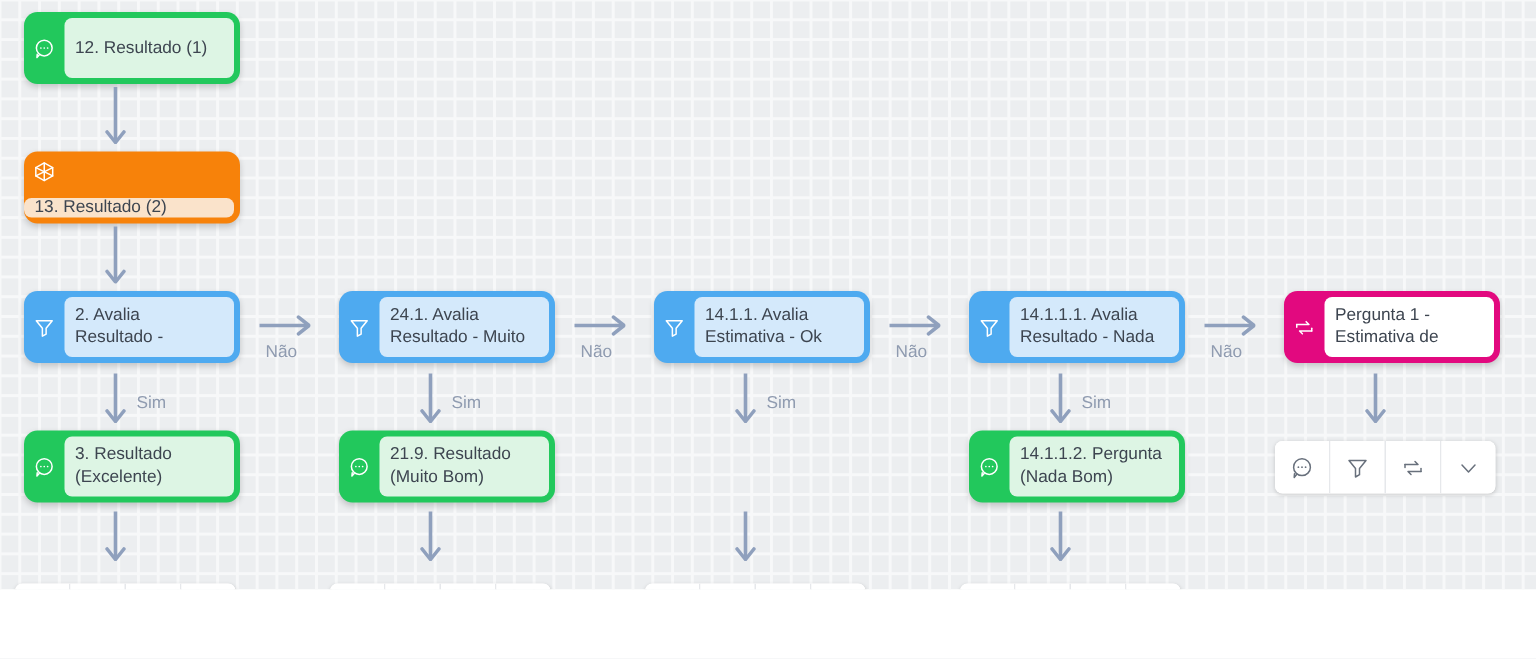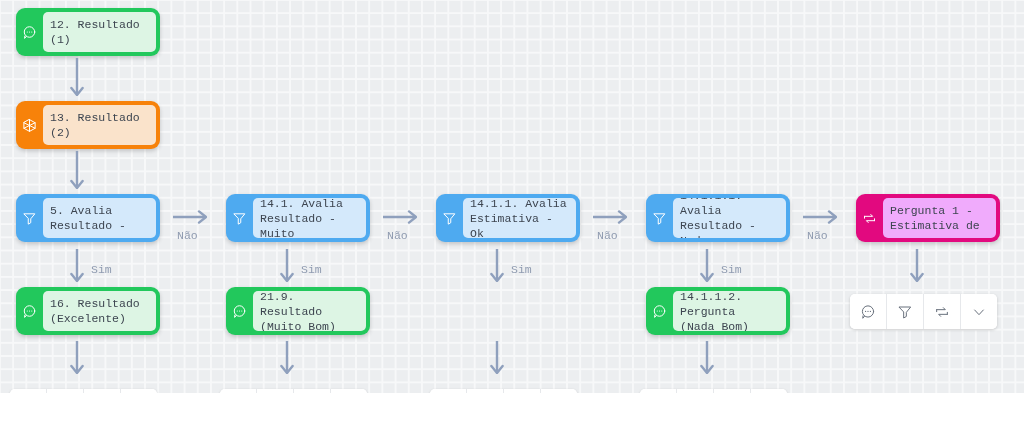--- a/index.html
+++ b/index.html
@@ -11,21 +11,21 @@
     position: relative;
     width: 1024px;
     height: 393px;
     overflow: hidden;
     background-color: #eceef0;
     background-image:
       linear-gradient(to right, #f7f8f9 2px, transparent 2px),
       linear-gradient(to bottom, #f7f8f9 2px, transparent 2px);
     background-size: 13.2px 13.2px;
     background-position: -1px -1px;
-    font-family: Liberation Mono, monospace;
+    font-family: Liberation Sans, sans-serif;
     -webkit-font-smoothing: antialiased;
   }
 
   
   .node {
     position: absolute;
     display: flex;
     align-items: stretch;
     border-radius: 9px;
     box-shadow: 0 2px 4px rgba(0,0,0,0.18);
@@ -58,21 +58,21 @@
   }
 
   
   .node.green  { background: #22c85c; }
   .node.green  .node-body { background: #ddf5e4; }
   .node.orange { background: #f7820a; }
   .node.orange .node-body { background: #fae3cb; }
   .node.blue   { background: #4eaaf0; }
   .node.blue   .node-body { background: #d4e9fb; }
   .node.pink   { background: #e2097f; }
-  .node.pink   .node-body { background: #f0abfc; }
+  .node.pink   .node-body { background: #ffffff; }
 
   .node.green  .node-icon svg { stroke: #ffffff; }
   .node.orange .node-icon svg { stroke: #ffffff; }
   .node.blue   .node-icon svg { stroke: #ffffff; }
   .node.pink   .node-icon svg { stroke: #ffffff; }
 
   
   .conn {
     position: absolute;
     pointer-events: none;
@@ -120,52 +120,52 @@
           <path d="M6.6 18.6 4.2 21.4l.3-3.6"></path>
           <circle cx="8.4" cy="11.2" r="0.9" fill="currentColor" stroke="none"></circle>
           <circle cx="12" cy="11.2" r="0.9" fill="currentColor" stroke="none"></circle>
           <circle cx="15.6" cy="11.2" r="0.9" fill="currentColor" stroke="none"></circle>
         </svg>
       </div>
       <div class="node-body">
         <div class="node-label">12. Resultado (1)</div>
       </div>
     </div>
-    <div class="node orange" style="left: 16px; top: 101px; width: 144px; height: 48px;">
+    <div class="node orange" style="left: 16px; top: 101px; width: 144px; height: 48px; flex-direction: column;">
       <div class="node-icon">
         <svg width="15" height="15" viewBox="0 0 24 24" fill="none" stroke-width="1.6" stroke-linecap="round" stroke-linejoin="round" stroke="#ffffff" style="color: rgb(255, 255, 255);">
           <path d="M12 2.6 21 7.6v8.8L12 21.4 3 16.4V7.6z"></path>
           <path d="M12 2.6v18.8"></path>
           <path d="M3 7.6l18 8.8"></path>
           <path d="M21 7.6 3 16.4"></path>
         </svg>
       </div>
       <div class="node-body">
         <div class="node-label">13. Resultado (2)</div>
       </div>
     </div>
     <div class="node blue" style="left: 16px; top: 194px; width: 144px; height: 48px;">
       <div class="node-icon">
         <svg width="15" height="15" viewBox="0 0 24 24" fill="none" stroke-width="1.6" stroke-linecap="round" stroke-linejoin="round" stroke="#ffffff" style="color: rgb(255, 255, 255);">
           <path d="M3.5 4.5h17L14 12.5v6.2l-4 2.3v-8.5z"></path>
         </svg>
       </div>
       <div class="node-body">
-        <div class="node-label">5. Avalia
+        <div class="node-label">2. Avalia
 Resultado -</div>
       </div>
     </div>
     <div class="node blue" style="left: 226px; top: 194px; width: 144px; height: 48px;">
       <div class="node-icon">
         <svg width="15" height="15" viewBox="0 0 24 24" fill="none" stroke-width="1.6" stroke-linecap="round" stroke-linejoin="round" stroke="#ffffff" style="color: rgb(255, 255, 255);">
           <path d="M3.5 4.5h17L14 12.5v6.2l-4 2.3v-8.5z"></path>
         </svg>
       </div>
       <div class="node-body">
-        <div class="node-label">14.1. Avalia
+        <div class="node-label">24.1. Avalia
 Resultado - Muito</div>
       </div>
     </div>
     <div class="node blue" style="left: 436px; top: 194px; width: 144px; height: 48px;">
       <div class="node-icon">
         <svg width="15" height="15" viewBox="0 0 24 24" fill="none" stroke-width="1.6" stroke-linecap="round" stroke-linejoin="round" stroke="#ffffff" style="color: rgb(255, 255, 255);">
           <path d="M3.5 4.5h17L14 12.5v6.2l-4 2.3v-8.5z"></path>
         </svg>
       </div>
       <div class="node-body">
@@ -202,21 +202,21 @@
       <div class="node-icon">
         <svg width="15" height="15" viewBox="0 0 24 24" fill="none" stroke-width="1.6" stroke-linecap="round" stroke-linejoin="round" stroke="#ffffff" style="color: rgb(255, 255, 255);">
           <circle cx="12" cy="11.2" r="8.4"></circle>
           <path d="M6.6 18.6 4.2 21.4l.3-3.6"></path>
           <circle cx="8.4" cy="11.2" r="0.9" fill="currentColor" stroke="none"></circle>
           <circle cx="12" cy="11.2" r="0.9" fill="currentColor" stroke="none"></circle>
           <circle cx="15.6" cy="11.2" r="0.9" fill="currentColor" stroke="none"></circle>
         </svg>
       </div>
       <div class="node-body">
-        <div class="node-label">16. Resultado
+        <div class="node-label">3. Resultado
 (Excelente)</div>
       </div>
     </div>
     <div class="node green" style="left: 226px; top: 287px; width: 144px; height: 48px;">
       <div class="node-icon">
         <svg width="15" height="15" viewBox="0 0 24 24" fill="none" stroke-width="1.6" stroke-linecap="round" stroke-linejoin="round" stroke="#ffffff" style="color: rgb(255, 255, 255);">
           <circle cx="12" cy="11.2" r="8.4"></circle>
           <path d="M6.6 18.6 4.2 21.4l.3-3.6"></path>
           <circle cx="8.4" cy="11.2" r="0.9" fill="currentColor" stroke="none"></circle>
           <circle cx="12" cy="11.2" r="0.9" fill="currentColor" stroke="none"></circle>

